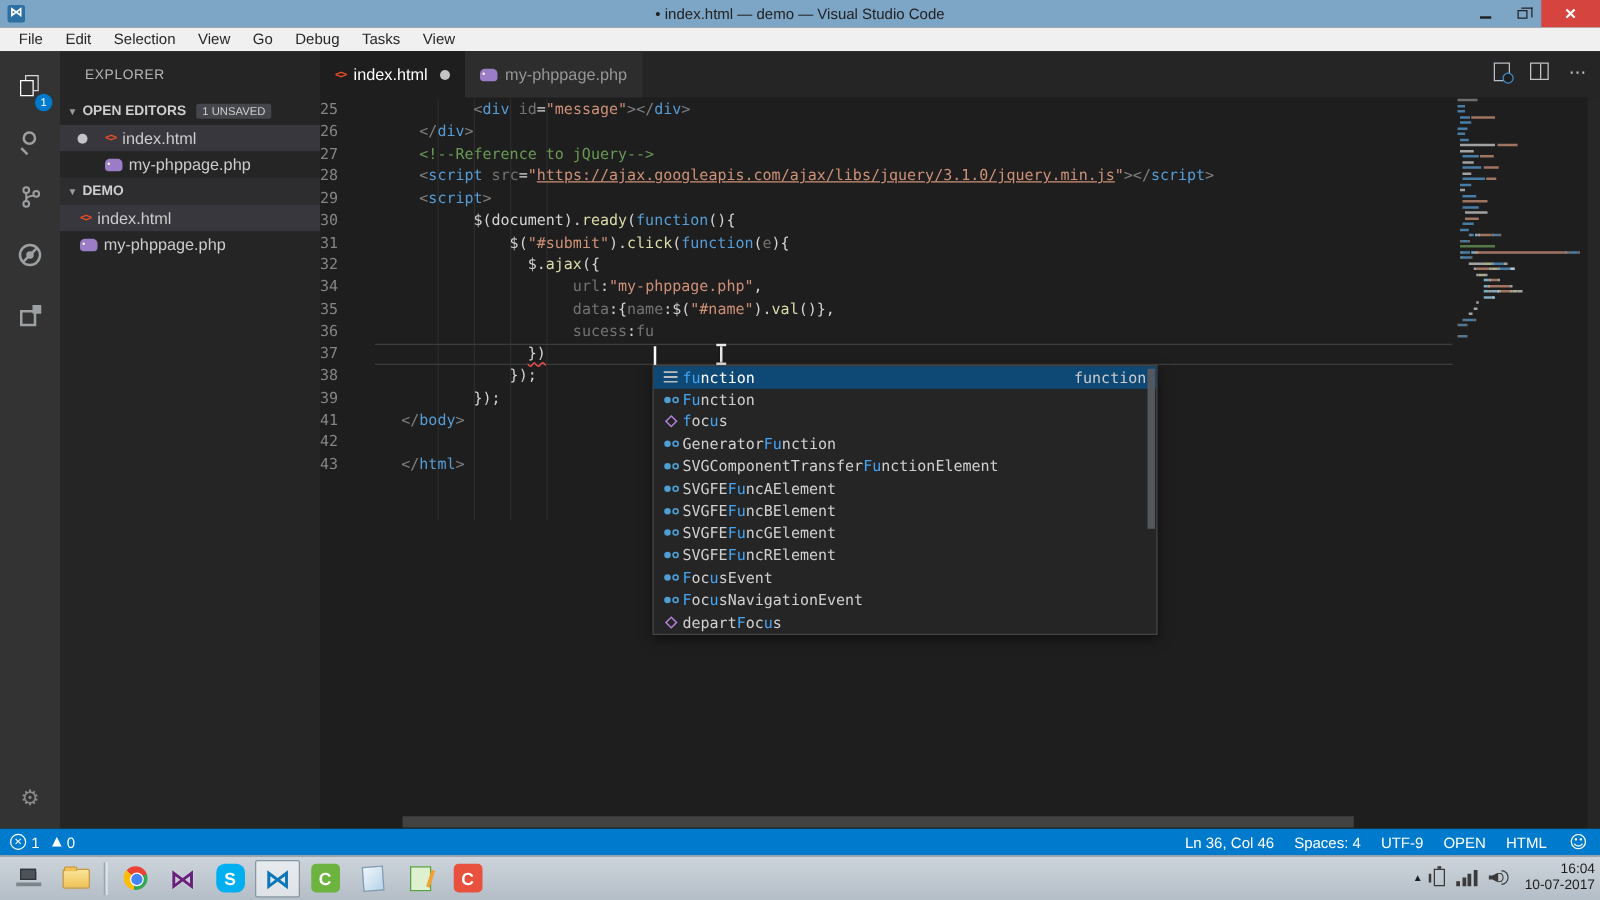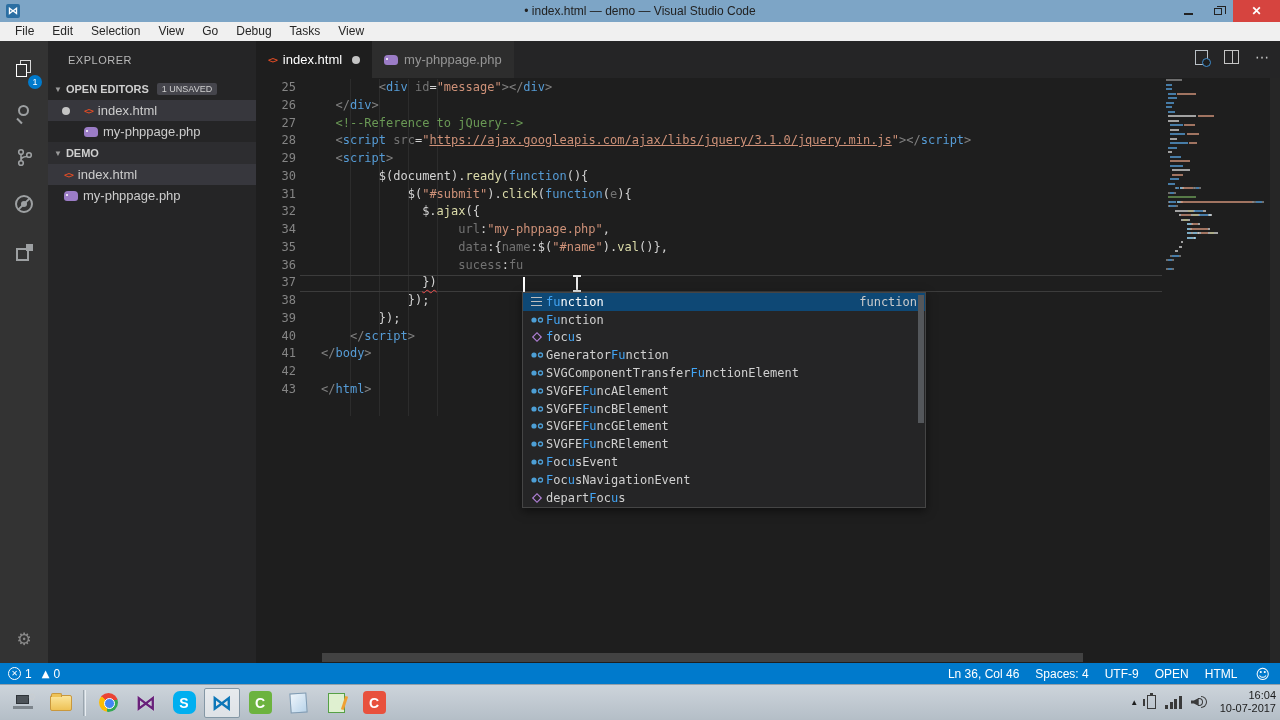--- a/index.html
+++ b/index.html
@@ -72,21 +72,21 @@
   #editor-actions { position:absolute; right:10px; top:49px; display:flex; gap:16px; align-items:center; }
   .ea-preview { position:relative; width:13px; height:15px; border:1.5px solid #b9c0c6; }
   .ea-preview:after { content:""; position:absolute; right:-4px; bottom:-3px; width:7px; height:7px; border:1.8px solid #3f8fd0; border-radius:50%; background:#1e1e1e; }
   .ea-split { width:15px; height:14px; border:1.5px solid #c5c5c5; position:relative; }
   .ea-split:before { content:""; position:absolute; left:50%; top:0; width:1.5px; height:100%; background:#c5c5c5; }
   .ea-more { color:#c5c5c5; font-size:14px; letter-spacing:1px; }
 
   
   #code { position:absolute; left:256px; top:79px; width:906px; }
   .line { height:17.75px; white-space:pre; font-family:"DejaVu Sans Mono","Liberation Mono",monospace; font-size:12px; line-height:17.75px; display:flex; }
-  .ln { display:inline-block; width:40px; text-align:right; color:#858585; flex:none; }
+  .ln { display:inline-block; width:40px; color:#858585; flex:none; }
   .lc { margin-left:25px; }
   .tk-d{color:#d4d4d4} .tk-t{color:#569cd6} .tk-p{color:#808080} .tk-a{color:#737373}
   .tk-s{color:#ce9178} .tk-c{color:#6a9955} .tk-f{color:#dcdcaa} .tk-k{color:#569cd6}
   .tk-u{color:#ce9178; text-decoration:underline;}
   .tk-dq{color:#d4d4d4; text-decoration:underline wavy var(--error_squiggle,#f14c4c); text-underline-offset:3px; text-decoration-thickness:1px;}
   .indent-guide { position:absolute; top:79px; height:337px; width:1px; background:#3a3a3a; opacity:.5; }
   #curline { position:absolute; left:300px; top:274.5px; width:862px; height:17.75px;
     border-top:1px solid #3c3c3c; border-bottom:1px solid #3c3c3c; }
   #caret { position:absolute; left:523px; top:277px; width:1.5px; height:14.5px; background:#fefefe; }
   #mouse-ibeam { position:absolute; left:572px; top:275px; width:9px; height:17px; }
@@ -311,21 +311,20 @@
       <div class="line"><span class="ln">29</span><span class="lc"><span class="tk-d">  </span><span class="tk-p">&lt;</span><span class="tk-t">script</span><span class="tk-p">&gt;</span></span></div>
       <div class="line"><span class="ln">30</span><span class="lc"><span class="tk-d">        $(document).</span><span class="tk-f">ready</span><span class="tk-d">(</span><span class="tk-k">function</span><span class="tk-d">(){</span></span></div>
       <div class="line"><span class="ln">31</span><span class="lc"><span class="tk-d">            $(</span><span class="tk-s">"#submit"</span><span class="tk-d">).</span><span class="tk-f">click</span><span class="tk-d">(</span><span class="tk-k">function</span><span class="tk-d">(</span><span class="tk-a">e</span><span class="tk-d">){</span></span></div>
       <div class="line"><span class="ln">32</span><span class="lc"><span class="tk-d">              $.</span><span class="tk-f">ajax</span><span class="tk-d">({</span></span></div>
       <div class="line"><span class="ln">34</span><span class="lc"><span class="tk-d">                   </span><span class="tk-a">url</span><span class="tk-d">:</span><span class="tk-s">"my-phppage.php"</span><span class="tk-d">,</span></span></div>
       <div class="line"><span class="ln">35</span><span class="lc"><span class="tk-d">                   </span><span class="tk-a">data</span><span class="tk-d">:{</span><span class="tk-a">name</span><span class="tk-d">:</span><span class="tk-d">$(</span><span class="tk-s">"#name"</span><span class="tk-d">).</span><span class="tk-f">val</span><span class="tk-d">()},</span></span></div>
       <div class="line"><span class="ln">36</span><span class="lc"><span class="tk-d">                   </span><span class="tk-a">sucess</span><span class="tk-d">:</span><span class="tk-a">fu</span></span></div>
       <div class="line"><span class="ln">37</span><span class="lc"><span class="tk-d">              </span><span class="tk-dq">})</span></span></div>
       <div class="line"><span class="ln">38</span><span class="lc"><span class="tk-d">            });</span></span></div>
       <div class="line"><span class="ln">39</span><span class="lc"><span class="tk-d">        });</span></span></div>
-      <div class="line"><span class="ln">40</span><span class="lc"><span class="tk-d">    </span><span class="tk-p">&lt;/</span><span class="tk-t">script</span><span class="tk-p">&gt;</span></span></div>
       <div class="line"><span class="ln">41</span><span class="lc"><span class="tk-p">&lt;/</span><span class="tk-t">body</span><span class="tk-p">&gt;</span></span></div>
       <div class="line"><span class="ln">42</span><span class="lc"></span></div>
       <div class="line"><span class="ln">43</span><span class="lc"><span class="tk-p">&lt;/</span><span class="tk-t">html</span><span class="tk-p">&gt;</span></span></div>
     </div>
   <div id="caret"></div>
   <div id="mouse-ibeam">
       <i class="v"></i>
       <i class="t"></i>
       <i class="b"></i>
     </div>

